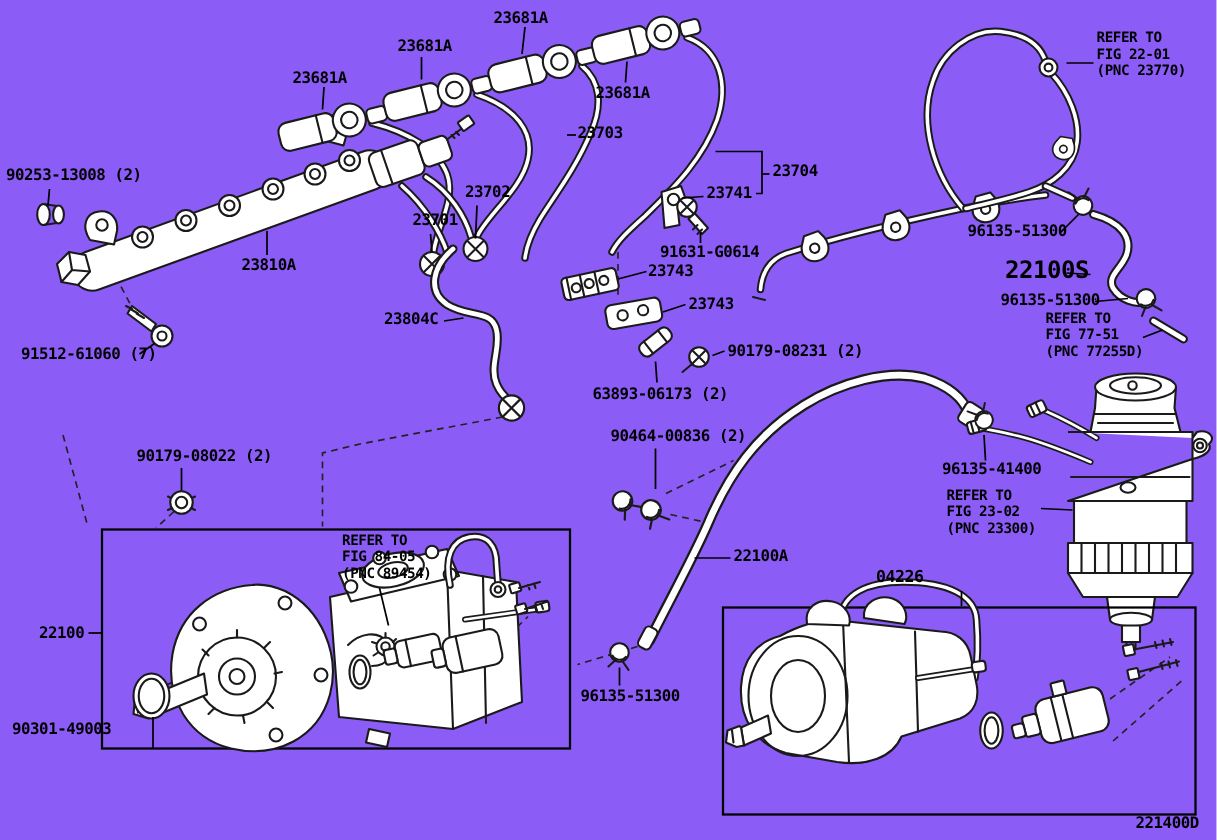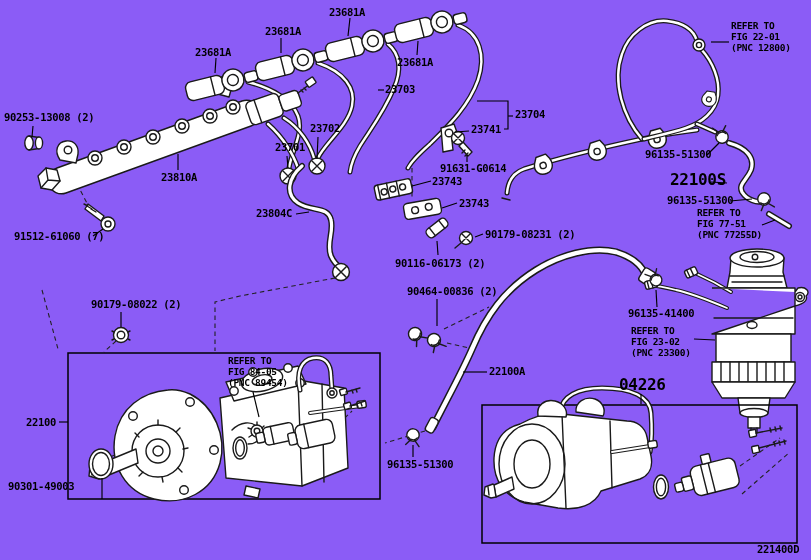--- a/index.html
+++ b/index.html
@@ -430,38 +430,38 @@
 <div class="lbl" style="left:4px;top:111px">90253-13008 (2)</div>
 <div class="lbl" style="left:310px;top:122px">23702</div>
 <div class="lbl" style="left:275px;top:141px">23701</div>
 <div class="lbl" style="left:161px;top:171px">23810A</div>
 <div class="lbl" style="left:440px;top:162px">91631-G0614</div>
 <div class="lbl" style="left:432px;top:175px">23743</div>
 <div class="lbl" style="left:459px;top:197px">23743</div>
 <div class="lbl" style="left:256px;top:207px">23804C</div>
 <div class="lbl" style="left:14px;top:230px">91512-61060 (7)</div>
 <div class="lbl" style="left:485px;top:228px">90179-08231 (2)</div>
-<div class="lbl" style="left:395px;top:257px">90116-06173 (2)</div>
+<div class="lbl" style="left:395px;top:257px">63893-06173 (2)</div>
 <div class="lbl" style="left:407px;top:285px">90464-00836 (2)</div>
 <div class="lbl" style="left:91px;top:298px">90179-08022 (2)</div>
 <div class="lbl" style="left:26px;top:416px">22100</div>
 <div class="lbl" style="left:8px;top:480px">90301-49003</div>
 <div class="lbl" style="left:387px;top:458px">96135-51300</div>
 <div class="lbl" style="left:489px;top:365px">22100A</div>
-<div class="lbl" style="left:619px;top:379px;font-size:16px">04226</div>
+<div class="lbl" style="left:584px;top:379px;font-size:11px">04226</div>
 <div class="lbl" style="left:645px;top:148px">96135-51300</div>
 <div class="lbl" style="left:670px;top:174px;font-size:16px">22100S</div>
 <div class="lbl" style="left:667px;top:194px">96135-51300</div>
 <div class="lbl" style="left:628px;top:307px">96135-41400</div>
 <div class="lbl" style="left:757px;top:543px">221400D</div>
 
 <div class="ref" style="left:731px;top:20px">
   <div>REFER TO</div>
   <div>FIG 22-01</div>
-  <div>(PNC 12800)</div>
+  <div>(PNC 23770)</div>
 </div>
 <div class="ref" style="left:697px;top:207px">
   <div>REFER TO</div>
   <div>FIG 77-51</div>
   <div>(PNC 77255D)</div>
 </div>
 <div class="ref" style="left:631px;top:325px">
   <div>REFER TO</div>
   <div>FIG 23-02</div>
   <div>(PNC 23300)</div>

